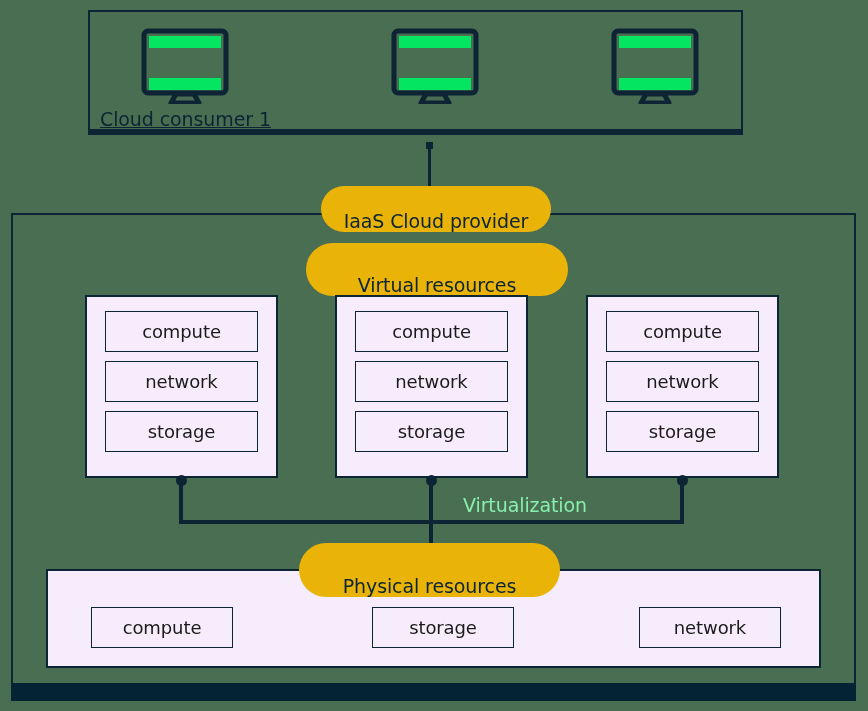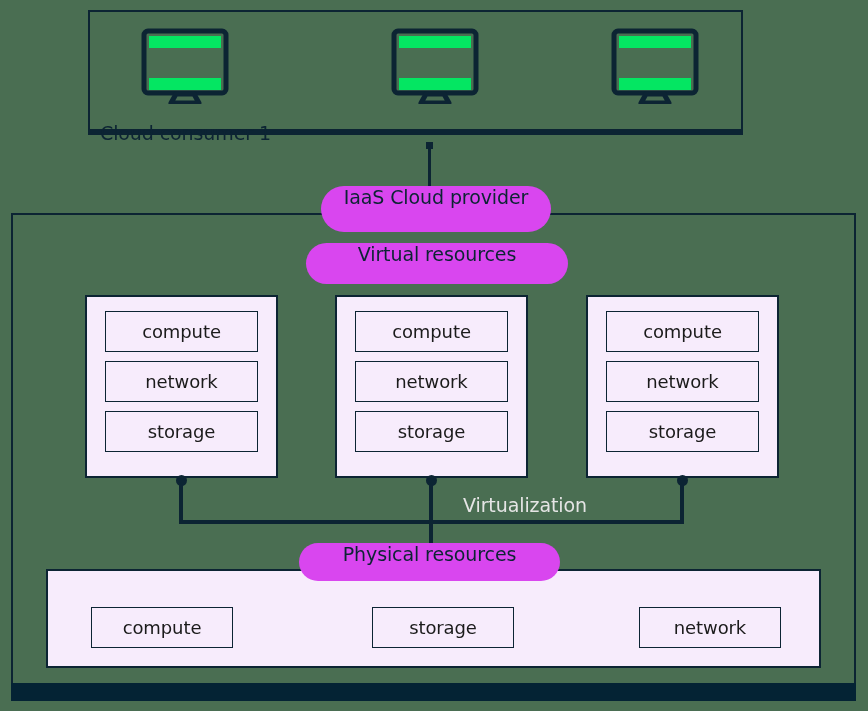--- a/index.html
+++ b/index.html
@@ -42,25 +42,26 @@
   #consumer-1 { left: 10px; }
   #consumer-2 { left: 260px; }
   #consumer-3 { left: 480px; }
 
   .monitor {
     display: block;
     margin: 0 auto;
   }
   .consumer-label {
     display: block;
-    margin-top: 18px;
+    margin-top: 4px;
     font-size: 19px;
     color: #0c2433;
     letter-spacing: -0.1px;
     white-space: nowrap;
+    text-decoration: underline;
   }
 
   
   #consumer-provider-arrow {
     position: absolute;
     left: 428px;
     top: 142px;
     width: 3px;
     height: 50px;
     background: #0c2433;
@@ -92,46 +93,46 @@
     top: 683px;
     width: 845px;
     height: 18px;
     background: #042334;
   }
 
   
   .pill {
     position: absolute;
     display: flex;
-    align-items: flex-start;
+    align-items: flex-end;
     justify-content: center;
-    background: #d946ef;
+    background: #eab308;
     border-radius: 999px;
     color: #0c2433;
     font-size: 19px;
     white-space: nowrap;
     letter-spacing: -0.1px;
   }
   #pill-iaas {
     left: 321px;
     top: 186px;
     width: 230px;
     height: 46px;
   }
   #pill-virtual {
     left: 306px;
     top: 243px;
     width: 262px;
-    height: 41px;
+    height: 53px;
   }
   #pill-physical {
     left: 299px;
     top: 543px;
     width: 261px;
-    height: 38px;
+    height: 54px;
   }
 
   
   .vstack {
     position: absolute;
     top: 295px;
     width: 193px;
     height: 183px;
     background: #f7ecfc;
     border: 2px solid #0c2433;
@@ -185,21 +186,21 @@
     width: 505px;
     height: 4px;
     background: #0c2433;
   }
 
   #virtualization-label {
     position: absolute;
     left: 463px;
     top: 494px;
     font-size: 19px;
-    color: #e5e5e5;
+    color: #86efac;
     white-space: nowrap;
     letter-spacing: -0.1px;
   }
 
   
   #physical-panel {
     position: absolute;
     left: 46px;
     top: 569px;
     width: 775px;

